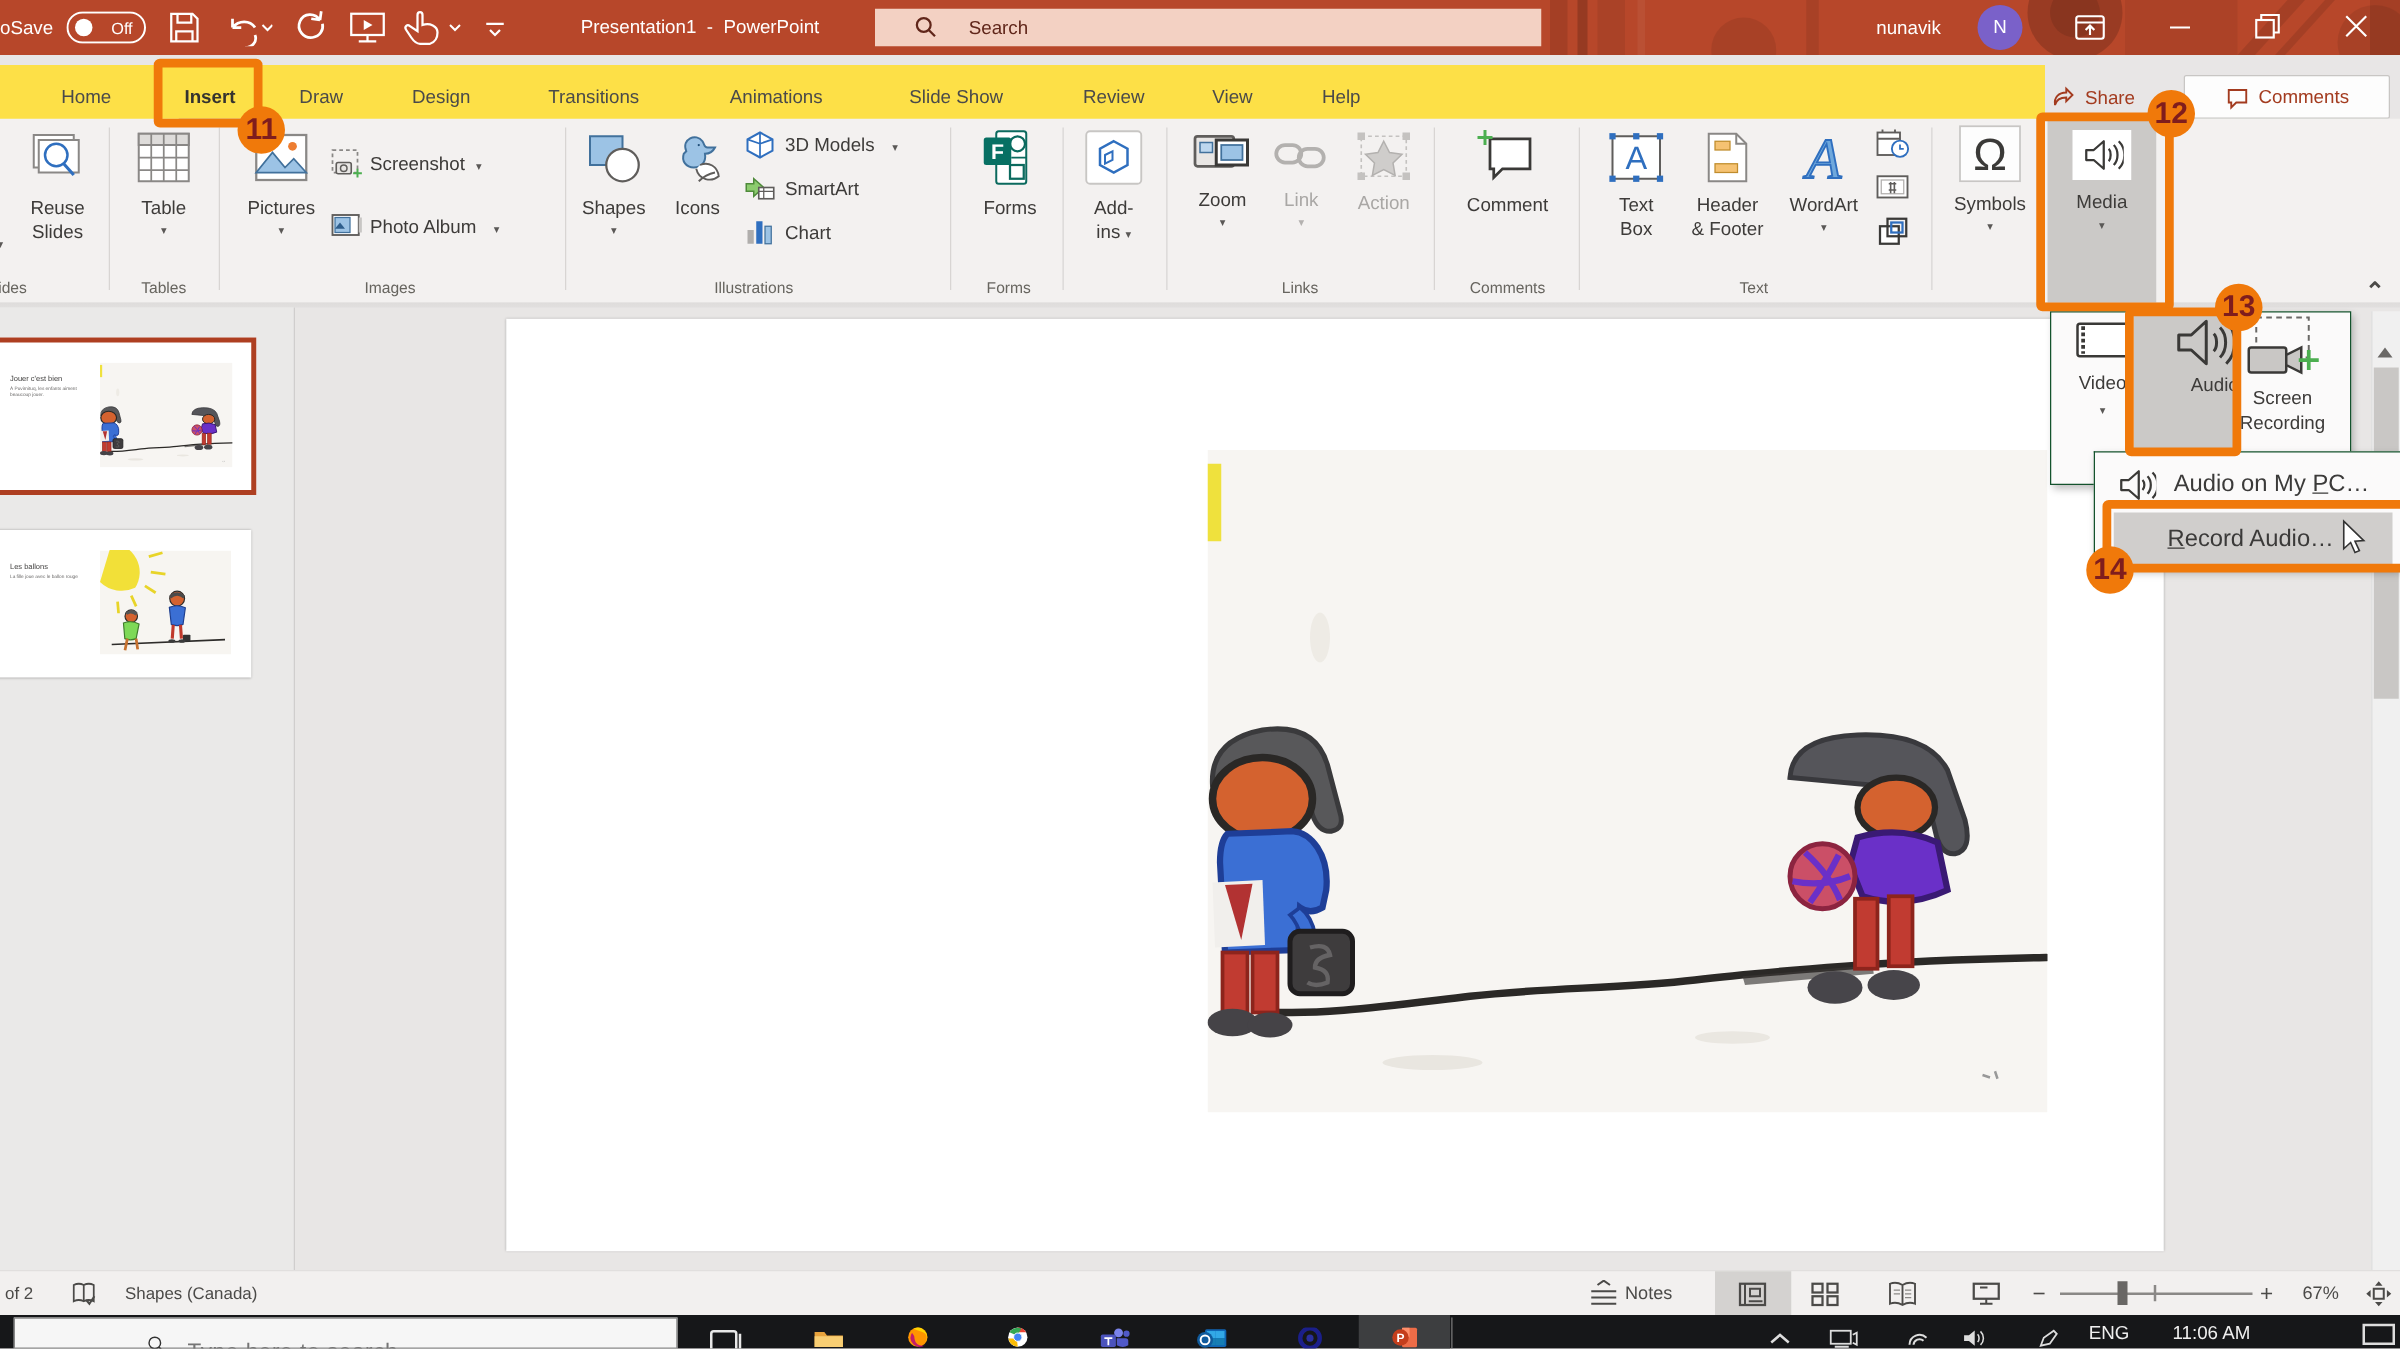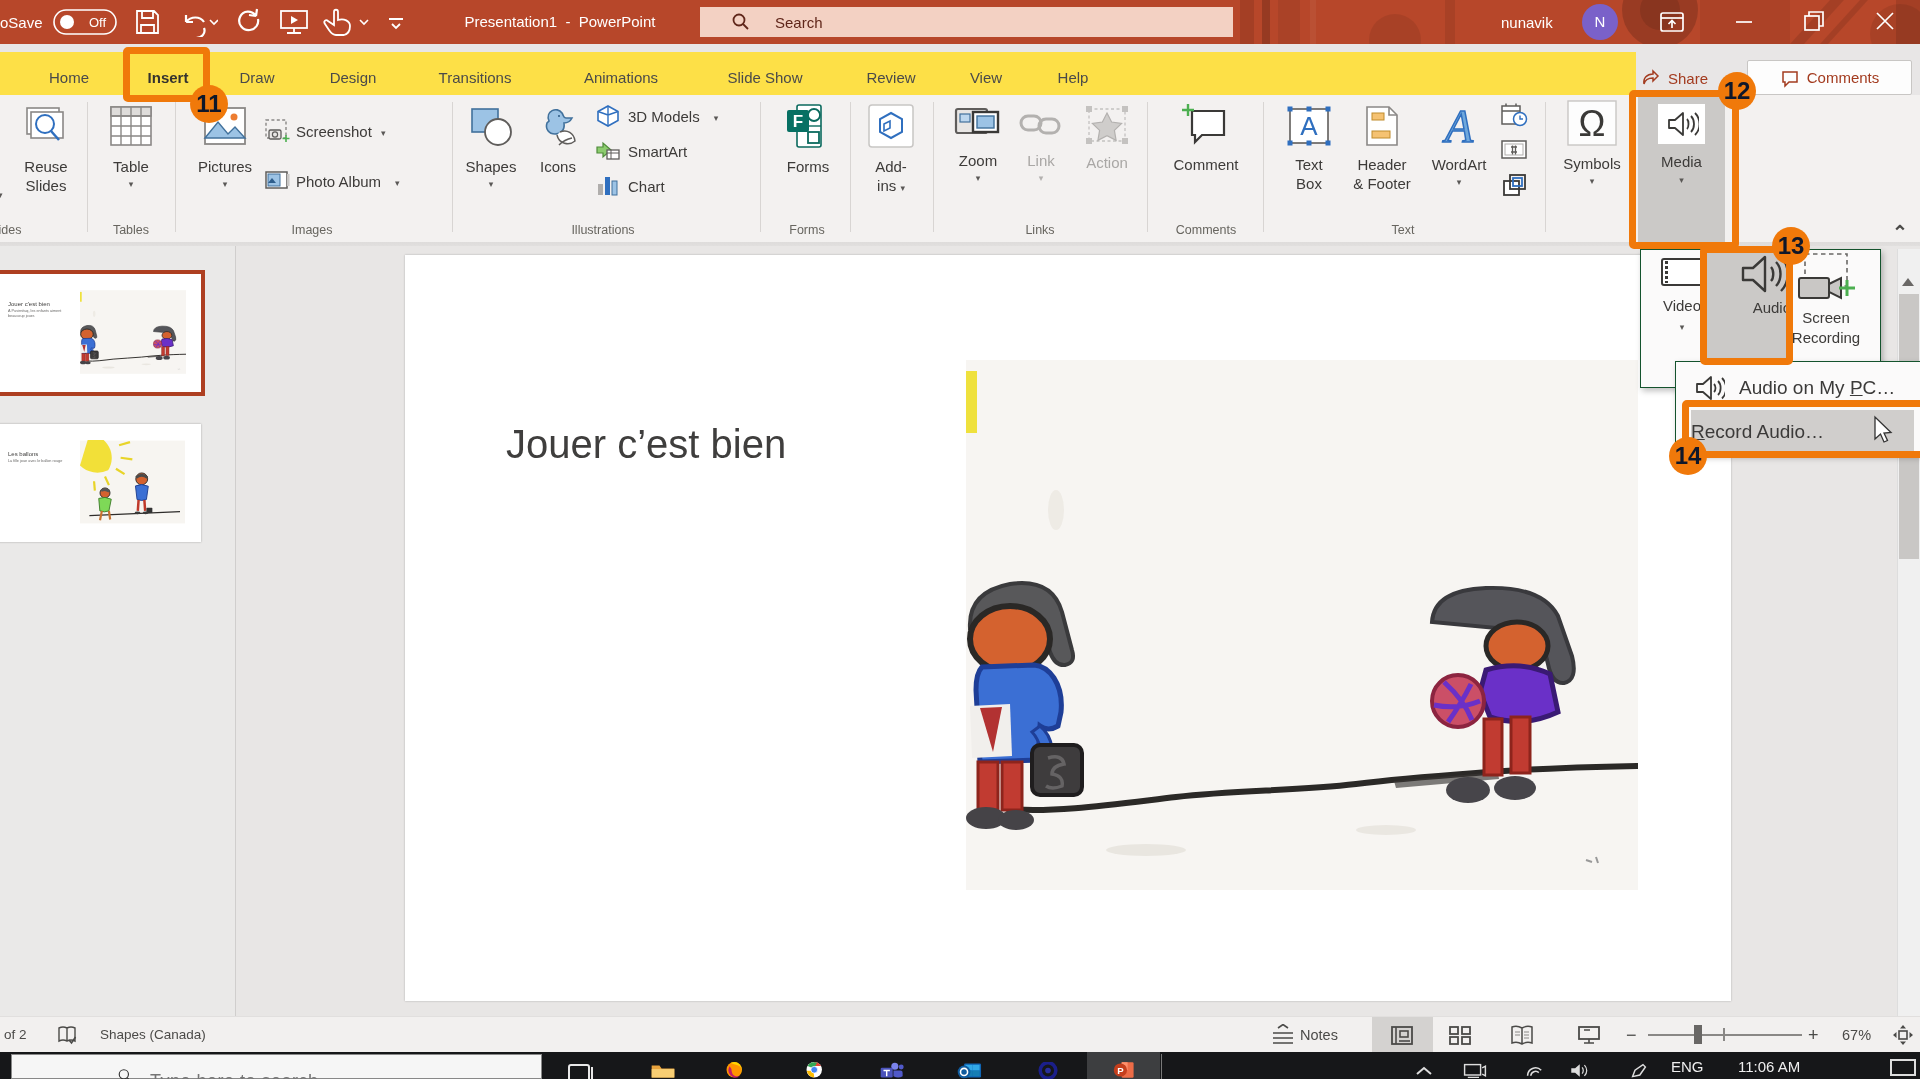--- a/index.html
+++ b/index.html
@@ -32,21 +32,21 @@
 #thumbpanel{position:absolute;left:0;top:0;width:236px;height:770px;background:#eae9e8;border-right:1px solid #d0cecd}
 #slide{position:absolute;left:405px;top:9px;width:1326px;height:746px;background:#fff;box-shadow:0 0 2px rgba(0,0,0,.25)}
 #slidetitle{position:absolute;left:101px;top:167px;font-size:40px;color:#3f3e3d;letter-spacing:0px}
 #slidesub{position:absolute;left:102px;top:230px;font-size:20px;color:#3f3e3d;line-height:26px;width:400px}
 
 #statusbar{left:0;top:1016px;width:1920px;height:36px;background:#f2f0ef;border-top:1px solid #e1dfde;font-size:13.5px;color:#4b4a48}
 
 #taskbar{left:0;top:1052px;width:1920px;height:27px;background:#161719}
 .menu{background:#fbfafa;border:1px solid #14532d;box-shadow:2px 3px 6px rgba(0,0,0,.25)}
 .obox{position:absolute;border:7px solid #f0790a;border-radius:5px}
-.ocirc{position:absolute;width:38px;height:38px;border-radius:50%;background:#f0790a;color:#0f172a;font-size:24px;font-weight:bold;text-align:center;line-height:38px}
+.ocirc{position:absolute;width:38px;height:38px;border-radius:50%;background:#f0790a;color:#7f1d1d;font-size:24px;font-weight:bold;text-align:center;line-height:38px}
 </style>
 </head>
 <body>
 <div id="app">
 
 <div class="abs" id="titlebar">
 <svg class="deco" width="1920" height="44" viewBox="0 0 1920 44">
 <rect x="1240" y="0" width="14" height="44" fill="rgba(0,0,0,0.10)"></rect>
 <rect x="1262" y="0" width="8" height="44" fill="rgba(0,0,0,0.18)"></rect>
 <rect x="1278" y="0" width="22" height="44" fill="rgba(0,0,0,0.07)"></rect>
@@ -450,21 +450,20 @@
             <path d="M355 290 q 40 -18 82 2 l -12 85 q -30 12 -60 0 z" fill="#3b6fd4" stroke="#1f3f8f" stroke-width="6"></path>
             <path d="M375 380 l-5 70 M412 380 l5 70" stroke="#c0392b" stroke-width="16"></path>
             <rect x="425" y="430" width="38" height="34" rx="4" fill="#333"></rect>
             <ellipse cx="368" cy="462" rx="18" ry="9" fill="#3a3a3a"></ellipse>
             <ellipse cx="420" cy="462" rx="18" ry="9" fill="#3a3a3a"></ellipse>
           </g>
 </svg>
 </div>
 
 <div id="slide">
-<div id="slidetitle">Jouer c’est bien</div>
 <svg style="position:absolute;left:561px;top:105px" width="672" height="530" viewBox="0 0 672 530">
 <defs>
 <g id="kidsdraw">
 <rect x="0" y="0" width="672" height="530" fill="#f7f5f2"></rect>
 <rect x="0" y="11" width="11" height="62" fill="#efe13d"></rect>
 <path d="M 42 449 C 90 453 150 444 210 437 C 270 430 330 431 390 424 C 430 419 470 416 510 413 C 560 409 620 407 671 406" fill="none" stroke="#2b2927" stroke-width="6" stroke-linecap="round"></path>
 <path d="M 428 421 L 532 412 L 533 419 L 430 428 Z" fill="#3a3836" opacity=".65"></path>
 
 <g>
 <path d="M 4 268 Q 2 232 44 224 Q 86 218 96 252 L 106 290 Q 110 303 99 305 Q 89 306 84 292 L 76 260 Z" fill="#58585a" stroke="#3a3a3c" stroke-width="4"></path>
@@ -546,21 +545,21 @@
 
 <div class="abs menu" style="left:1675px;top:361px;width:245px;height:94px;border-right:none">
 <div style="position:absolute;left:19px;top:7px;width:233px;height:38px;display:flex;align-items:center;color:#3b3a39;font-size:19px">
 <svg width="30" height="26" viewBox="0 0 30 26">
           <path d="M2 9 h6 l8 -7 v22 l-8 -7 h-6 z" fill="none" stroke="#3a3937" stroke-width="1.8" stroke-linejoin="round"></path>
           <path d="M19 9 c2 2 2 6 0 8 M23 6 c3.5 3.5 3.5 10.5 0 14 M27 3 c5.5 5.5 5.5 15 0 20.5" fill="none" stroke="#3a3937" stroke-width="1.8"></path>
         </svg>
 <span style="margin-left:14px">Audio on My <u>P</u>C…</span>
       </div>
 <div style="position:absolute;left:15px;top:48px;width:223px;height:43px;background:#d0cecc;display:flex;align-items:center;color:#3b3a39;font-size:19px">
-<span style=""><u>R</u>ecord Audio…</span>
+<span style="margin-left:43px"><u>R</u>ecord Audio…</span>
       </div>
 <svg style="position:absolute;left:195px;top:53px" width="22" height="30" viewBox="0 0 22 30">
         <path d="M4 2 L4 24 L9.5 19 L13 27 L16.5 25.5 L13 18 L20 17.5 Z" fill="#fff" stroke="#333" stroke-width="1.3"></path>
       </svg>
 </div>
 
 <div class="obox" style="left:123px;top:47px;width:87px;height:55px"></div>
 <div class="ocirc" style="left:190px;top:85px">11</div>
 <div class="obox" style="left:1629px;top:90px;width:110px;height:159px"></div>
 <div class="ocirc" style="left:1718px;top:72px">12</div>

